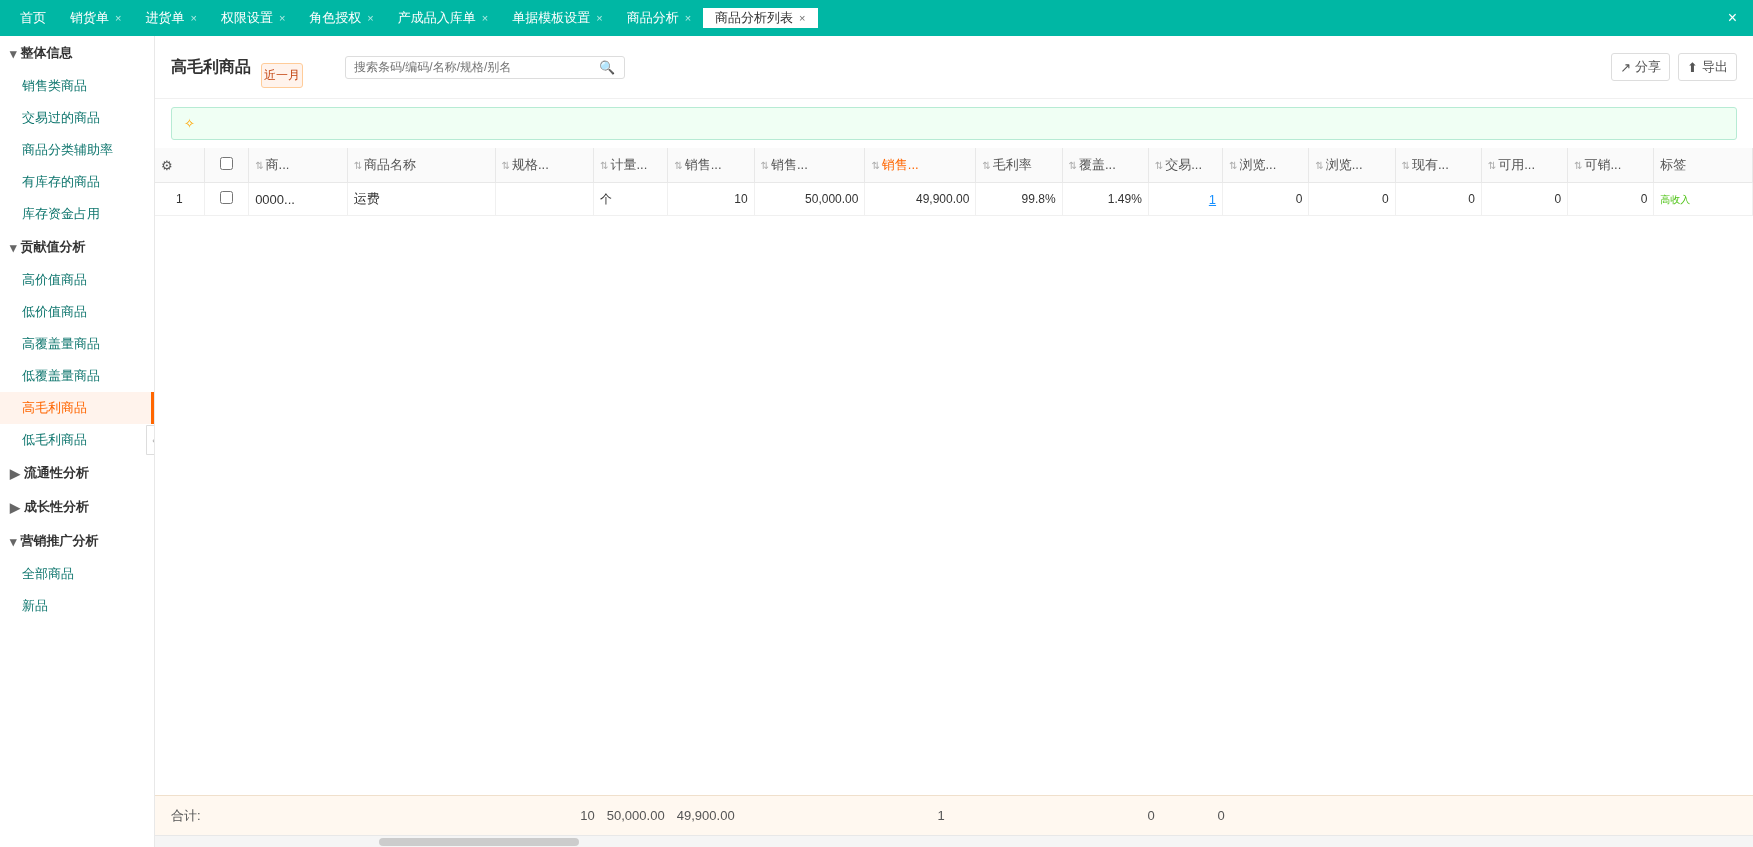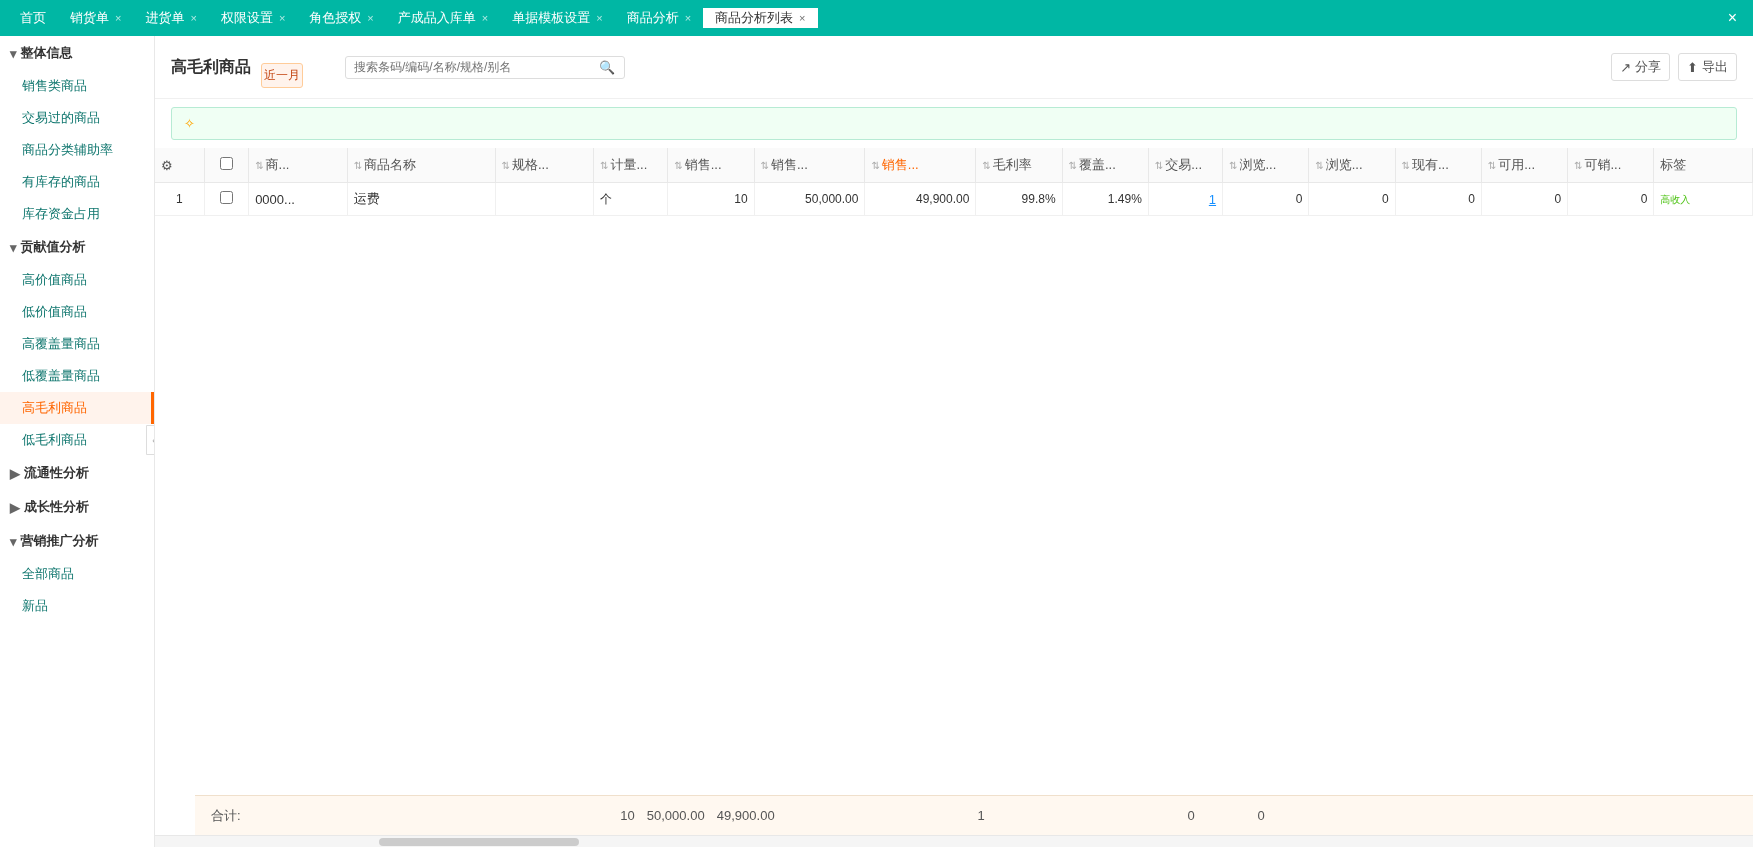--- a/index.html
+++ b/index.html
@@ -235,21 +235,20 @@
     .footer-total {
       display: flex;
       align-items: center;
       background: #fff8f0;
       border-top: 1px solid #f0e0cc;
       padding: 8px 16px;
       font-size: 12px;
       color: #555;
       flex-shrink: 0;
       height: 40px;
-      margin-left: 40px;
     }
     .total-label { margin-right: 20px; }
     .total-values {
       display: flex;
       gap: 0;
     }
     .total-cell {
       min-width: 70px;
       text-align: right;
       padding: 0 6px;

